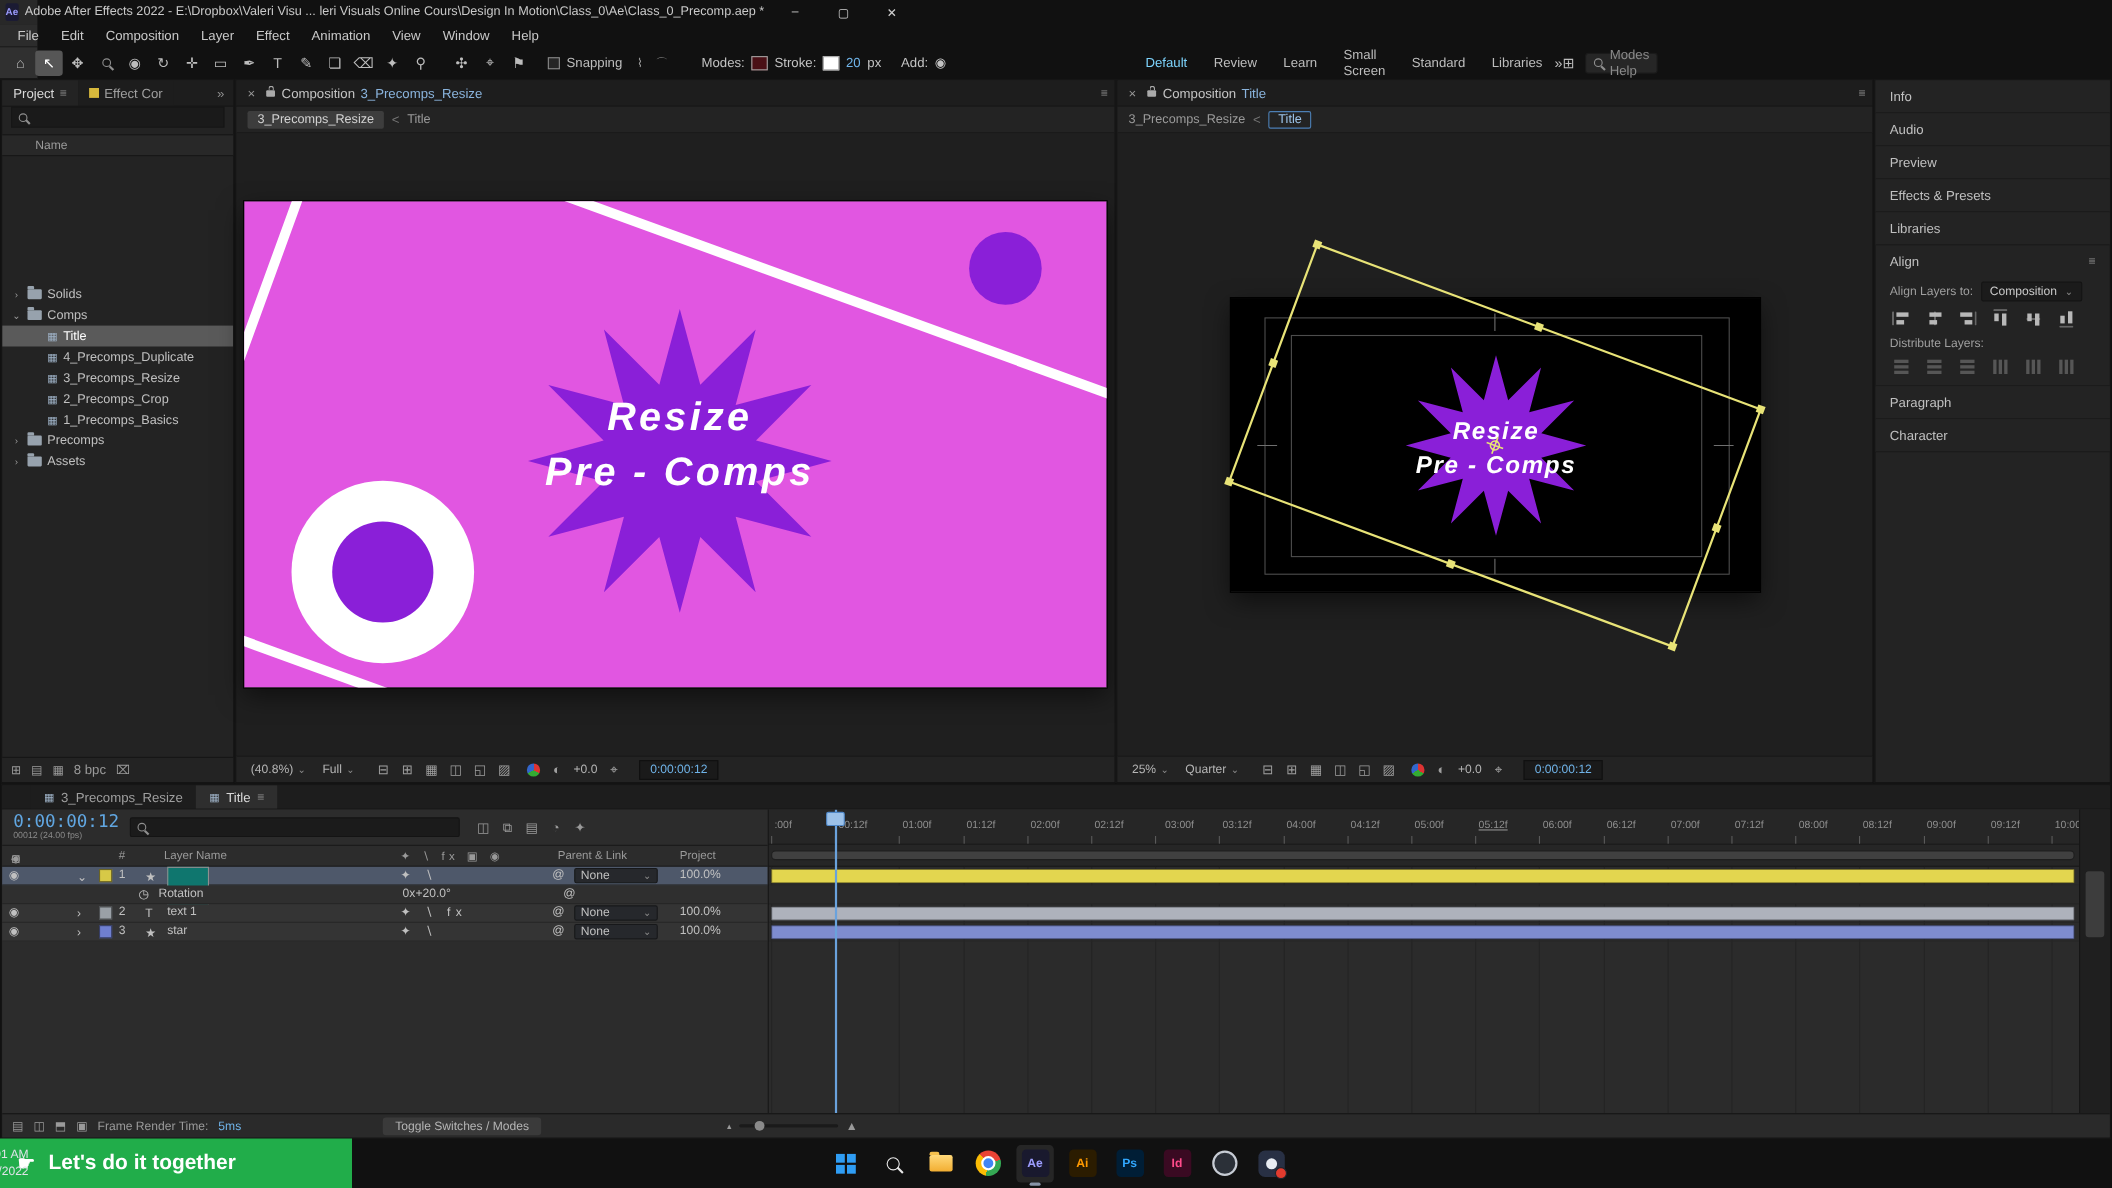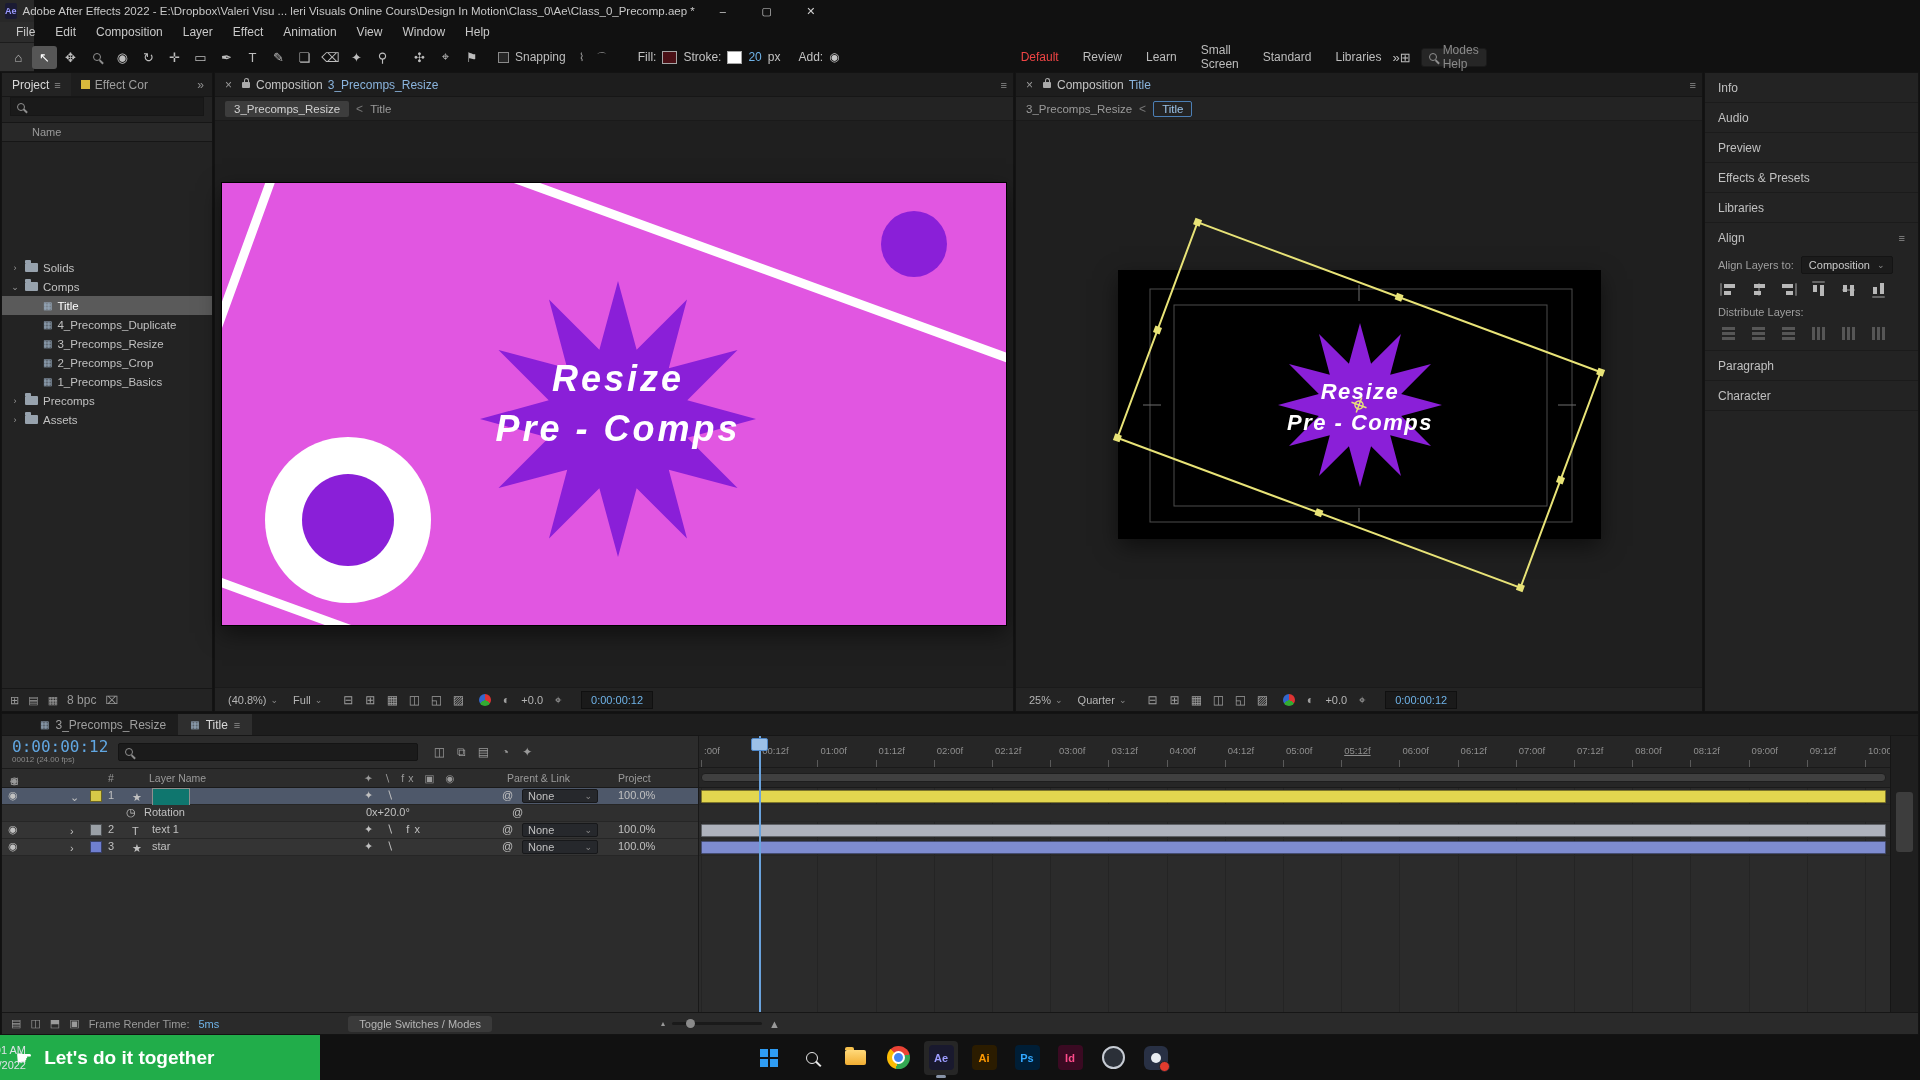--- a/index.html
+++ b/index.html
@@ -22,21 +22,21 @@
   .tool.active{background:#565656;color:#fff}
   .tb-sep{width:1px;height:18px;background:#474747;margin:0 6px}
   .snap-wrap{display:flex;align-items:center;gap:6px;margin-left:14px;color:#bdbdbd}
   .checkbox{width:11px;height:11px;border:1px solid #8a8a8a;background:#262626}
   .grp{display:flex;align-items:center;gap:6px}
   .grp-fill{margin-left:26px}
   .swatch{width:15px;height:13px;border:1px solid #a5a5a5}
   .blue{color:#6fb3e8}
   .ws-wrap{display:flex;align-items:center;gap:2px;margin-left:170px}
   .ws-item{padding:0 11px;color:#bdbdbd}
-  .ws-item.active{color:#ef4444}
+  .ws-item.active{color:#7dd3fc}
   .searchbox{display:flex;align-items:center;gap:6px;background:#262626;border:1px solid #1a1a1a;border-radius:3px;height:19px;padding:0 7px;width:158px;margin-left:10px;margin-right:26px;color:#8a8a8a}
   .mag{width:8px;height:8px;border:1.5px solid #8f8f8f;border-radius:50%;position:relative;display:inline-block;flex:none}
   .mag::after{content:"";position:absolute;width:5px;height:1.5px;background:#8f8f8f;right:-4px;bottom:-2px;transform:rotate(45deg)}
   .mag.big{width:12px;height:12px;border-color:#e8e8e8}
   .mag.big::after{width:7px;background:#e8e8e8;right:-5px;bottom:-2px}
   
   .panel{position:absolute;background:#232323;border:1px solid #131313}
   .project{left:1px;top:72px;width:212px;height:640px}
   .viewer1{left:214px;top:72px;width:800px;height:640px}
   .viewer2{left:1015px;top:72px;width:688px;height:640px}
@@ -241,21 +241,21 @@
       </span>
     <span class="snap-wrap">
       <span class="checkbox"></span>
       <span>Snapping</span>
       <span id="snap-icons" style="display:flex">
           <span class="tool small">⌇</span>
           <span class="tool small">⌒</span>
         </span>
     </span>
     <span class="grp grp-fill">
-      <span>Fill:</span>
+      <span>Modes:</span>
       <span class="swatch" id="fill-swatch" style="background: rgb(74, 16, 22);"></span>
       <span>Stroke:</span>
       <span class="swatch" id="stroke-swatch" style="background: rgb(255, 255, 255);"></span>
       <span class="blue">20</span>
       <span>px</span>
     </span>
     <span class="grp" style="margin-left:18px">
       <span>Add:</span>
       <span>◉</span>
     </span>

